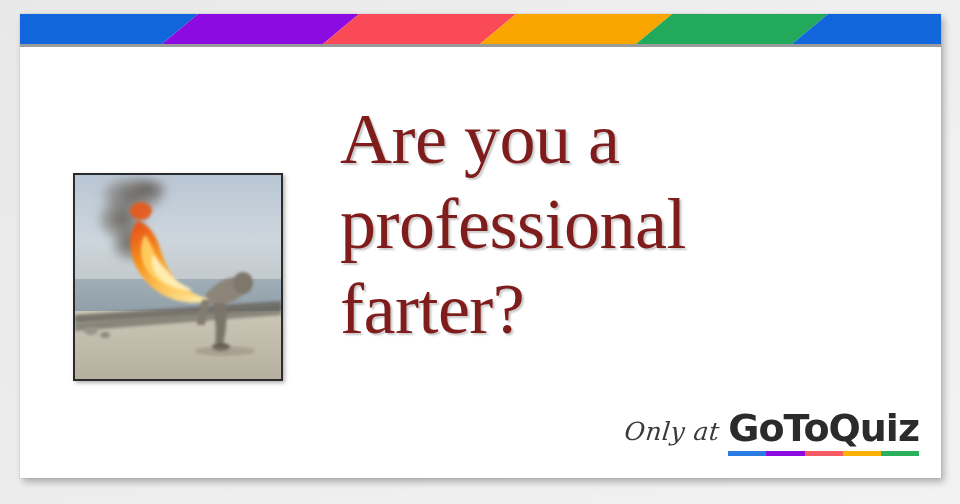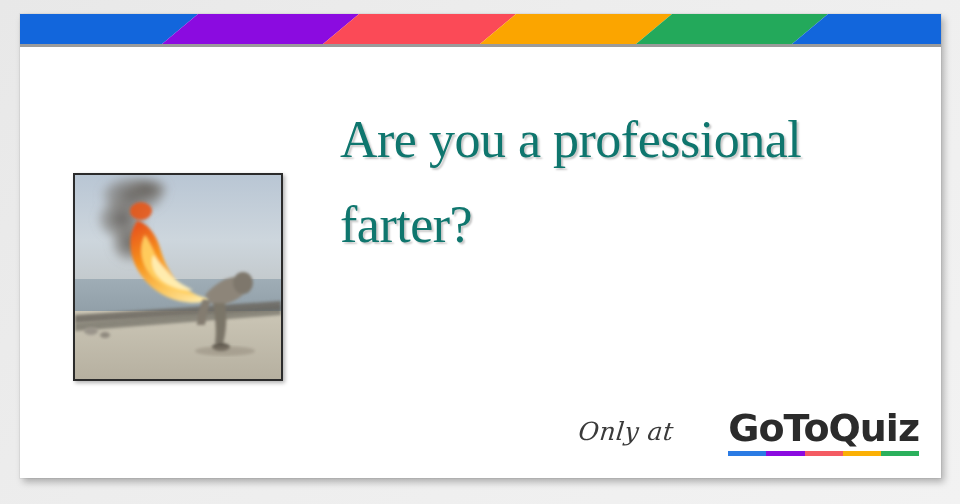--- a/index.html
+++ b/index.html
@@ -76,24 +76,24 @@
   }
   .thumb-frame svg { display: block; width: 100%; height: 100%; }
 
   
   .headline {
     position: absolute;
     left: 320px;
     top: 50px;
     width: 520px;
     font-family: "Liberation Serif", "DejaVu Serif", serif;
-    font-size: 52px;
+    font-size: 72px;
     line-height: 85px;
     font-weight: 400;
-    color: #0f766e;
+    color: #7f1d1d;
     letter-spacing: -0.5px;
     text-shadow: 2px 2px 2px rgba(0,0,0,0.22);
   }
 
   
   .brand {
     position: absolute;
     right: 22px;
     bottom: 22px;
     display: flex;
@@ -102,21 +102,21 @@
   }
   .brand-only-at {
     font-family: "DejaVu Serif", "Liberation Serif", serif;
     font-style: italic;
     font-size: 25px;
     color: #3a3a3a;
     letter-spacing: 0.5px;
     transform: skewX(-6deg);
     padding-bottom: 10px;
   }
-  .brand-mark { display: flex; flex-direction: column; align-items: stretch; margin-left: 46px; }
+  .brand-mark { display: flex; flex-direction: column; align-items: stretch; }
   .brand-word {
     font-family: "DejaVu Sans", "Liberation Sans", sans-serif;
     font-weight: 700;
     font-size: 38px;
     line-height: 40px;
     color: #2b2b2b;
     letter-spacing: -1px;
   }
   .brand-underline {
     display: flex;

